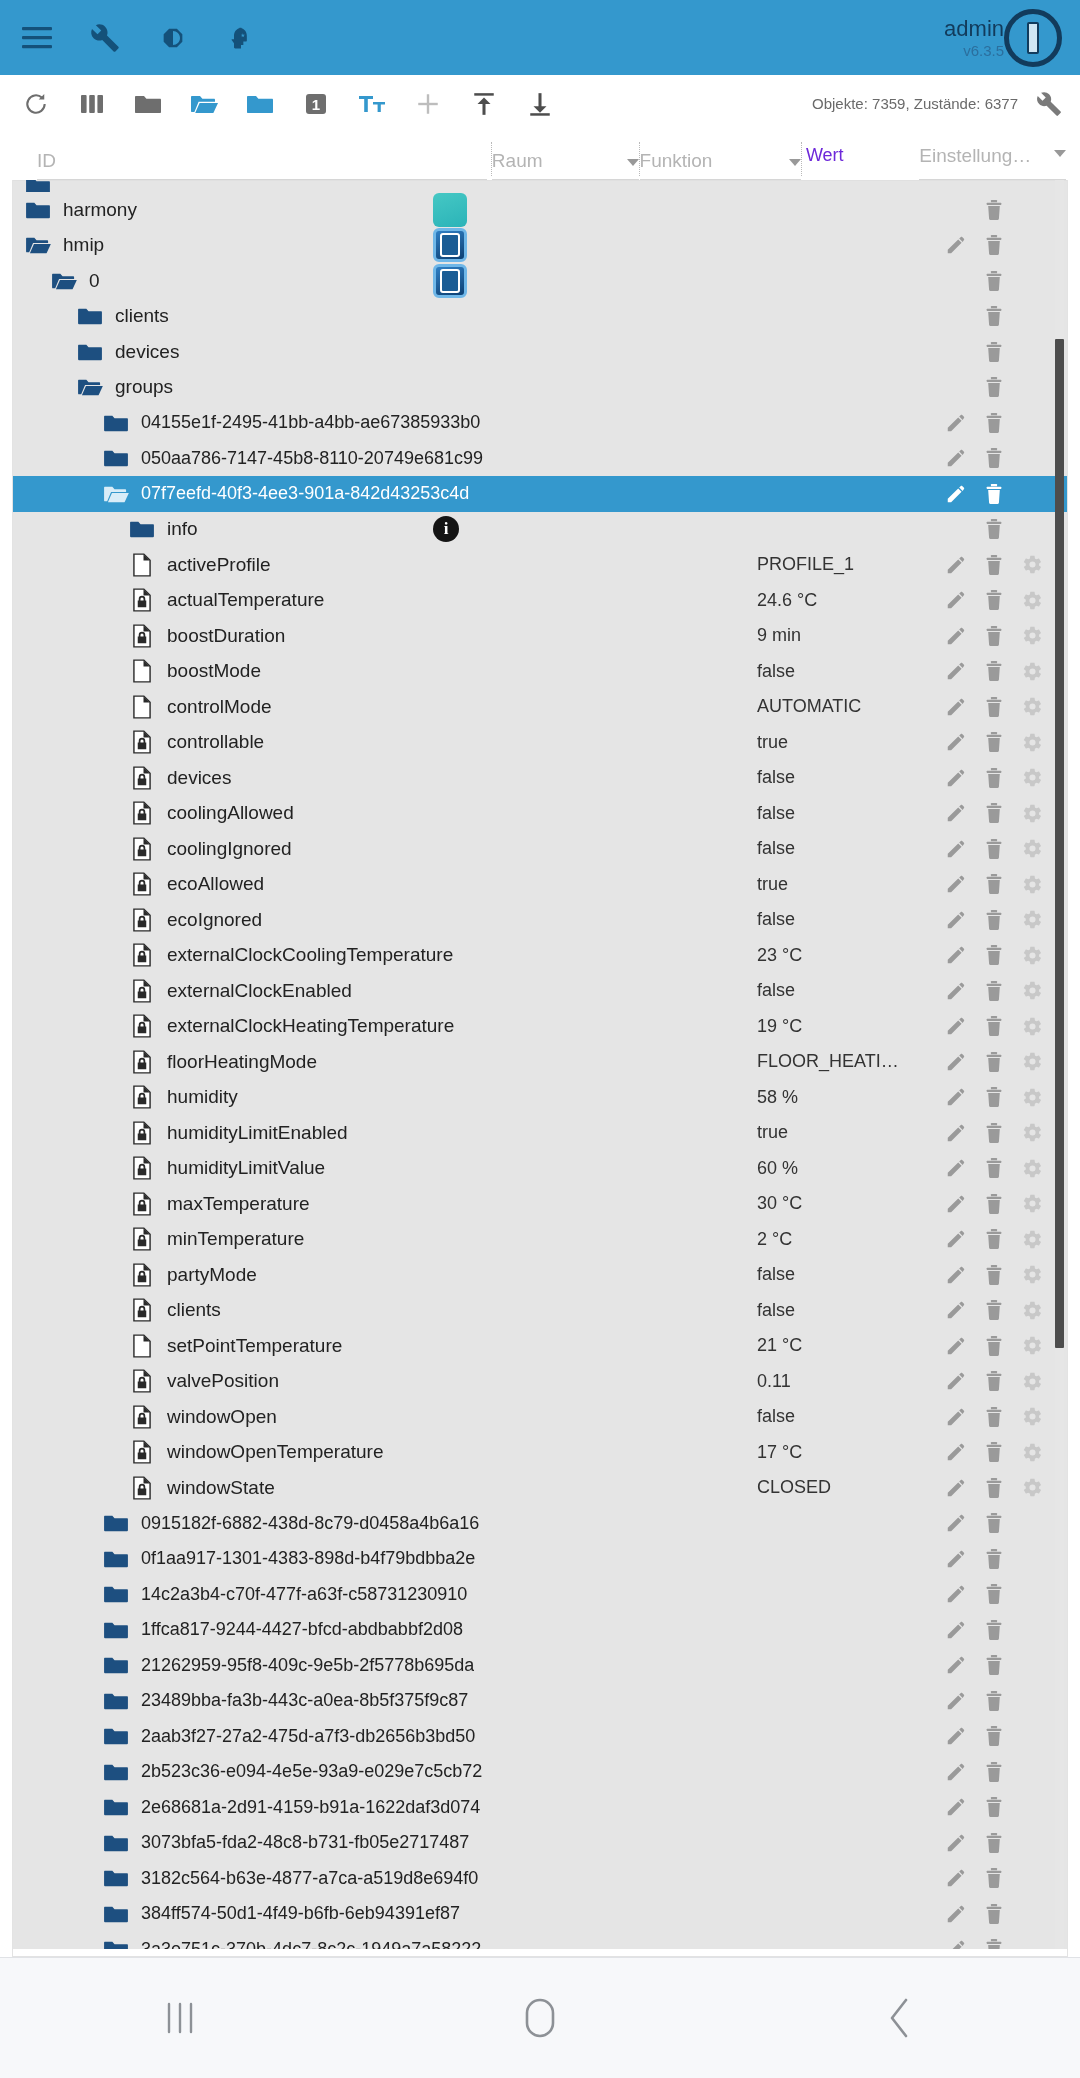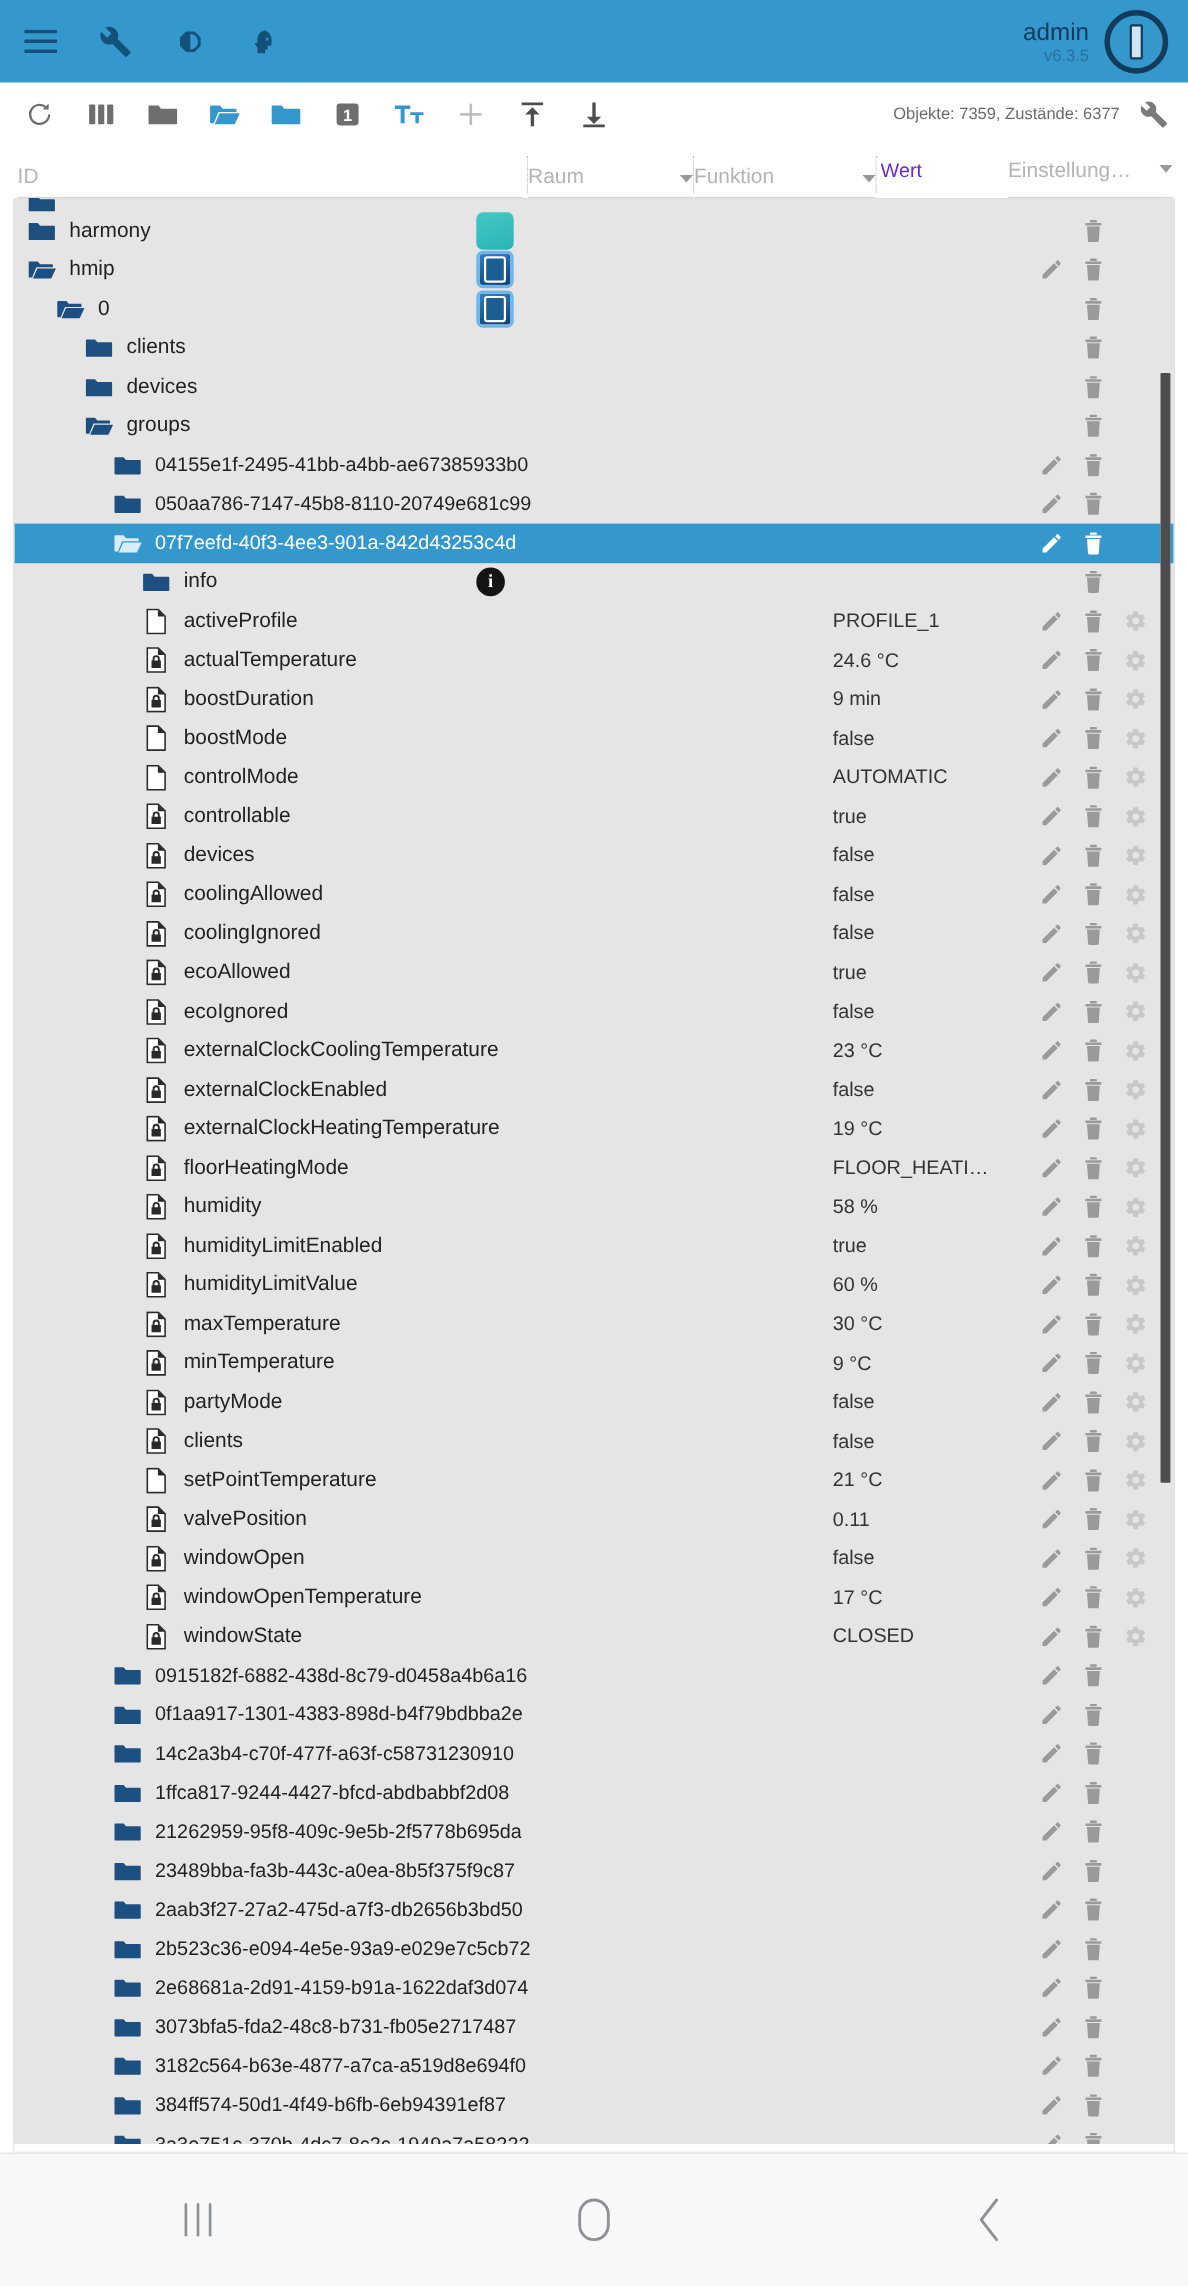--- a/index.html
+++ b/index.html
@@ -13,21 +13,21 @@
 
   
   .appbar{
     height:75px;flex:0 0 75px;background:#3498cd;
     display:flex;align-items:center;padding:0 18px;
     box-sizing:border-box;position:relative;
   }
   .appbar-icons{display:flex;align-items:center;gap:30px;}
   .abicon{width:38px;height:38px;display:flex;align-items:center;justify-content:center;color:#14517a;}
   .abicon svg{display:block;}
-  .appbar-right{margin-left:auto;display:flex;align-items:center;gap:14px;text-align:center;}
+  .appbar-right{margin-left:auto;display:flex;align-items:center;text-align:center;}
   .user-block{display:flex;flex-direction:column;align-items:flex-end;line-height:1.05;}
   .user-name{font-size:22px;color:#123b5c;}
   .user-ver{font-size:15px;color:#2b6f9e;margin-top:3px;}
   .user-avatar{
     width:58px;height:58px;border-radius:50%;
     background:#3498cd;border:5px solid #123b5c;
     display:flex;align-items:center;justify-content:center;box-sizing:border-box;
   }
   .user-avatar .bar{width:12px;height:32px;background:#cfe6f3;border:2px solid #123b5c;box-sizing:border-box;border-radius:2px;}
 
@@ -49,21 +49,21 @@
     height:48px;flex:0 0 48px;display:flex;align-items:flex-end;
     padding:0 14px 0 16px;box-sizing:border-box;background:#fff;
   }
   .fld{position:relative;display:flex;align-items:flex-end;height:40px;box-sizing:border-box;}
   .fld .lbl{font-size:19px;color:#b4b4b4;padding-bottom:7px;white-space:nowrap;overflow:hidden;}
   .fld.underline{border-bottom:1px solid #d6d6d6;}
   .fld .caret{
     width:0;height:0;border-left:6px solid transparent;border-right:6px solid transparent;
     border-top:7px solid #999;margin:0 0 13px 8px;flex:0 0 auto;
   }
-  .fld-id{width:460px;margin-right:4px;}
+  .fld-id{width:460px;margin-right:4px;margin-left:21px;}
   .fld-sep{border-left:1px dotted #b9b9b9;height:34px;margin-bottom:4px;}
   .fld-raum{width:150px;}
   .fld-funktion{width:165px;}
   .fld-wert{width:120px;padding-left:4px;}
   .fld-wert .lbl{color:#6d28d9;padding-bottom:14px;font-size:18px;}
   .fld-einst{width:150px;margin-left:auto;align-items:center;}
 
   
   .panel{
     flex:1 1 auto;position:relative;overflow:hidden;
@@ -1298,21 +1298,21 @@
           <div class="ind" style="width: 116px;"></div>
           <div class="ic">
             <svg width="20" height="24" viewBox="0 0 18 22">
               <path fill="#ffffff" stroke="#2a2a2a" stroke-width="1.3" d="M1.6 1h9.1l5.7 5.6V21H1.6z"></path>
               <path fill="#2a2a2a" d="M10.4 1.2v5.6h5.6z"></path>
               <path fill="#2a2a2a" d="M6 11.4V10a3 3 0 0 1 6 0v1.4h.9v6.2H5.1v-6.2zm1.6 0h2.8V10a1.4 1.4 0 0 0-2.8 0z"></path>
             </svg>
           </div>
           <div class="name">minTemperature</div>
           <div class="spacer"></div>
-          <div class="val">9 °C</div>
+          <div class="val">2 °C</div>
           <div class="acts">
             <div class="act">
               <svg width="22" height="22" viewBox="0 0 24 24">
                 <path fill="#9a9a9a" d="M3 17.3V21h3.7L18.1 9.6l-3.7-3.7zM20.7 6.6c.4-.4.4-1 0-1.4l-2-2c-.4-.4-1-.4-1.4 0L15.5 5l3.7 3.7z"></path>
               </svg>
             </div>
             <div class="act">
               <svg width="20" height="22" viewBox="0 0 22 24">
                 <g fill="#9a9a9a">
                   <rect x="7.6" y="1" width="6.8" height="2.4" rx=".6"></rect>

